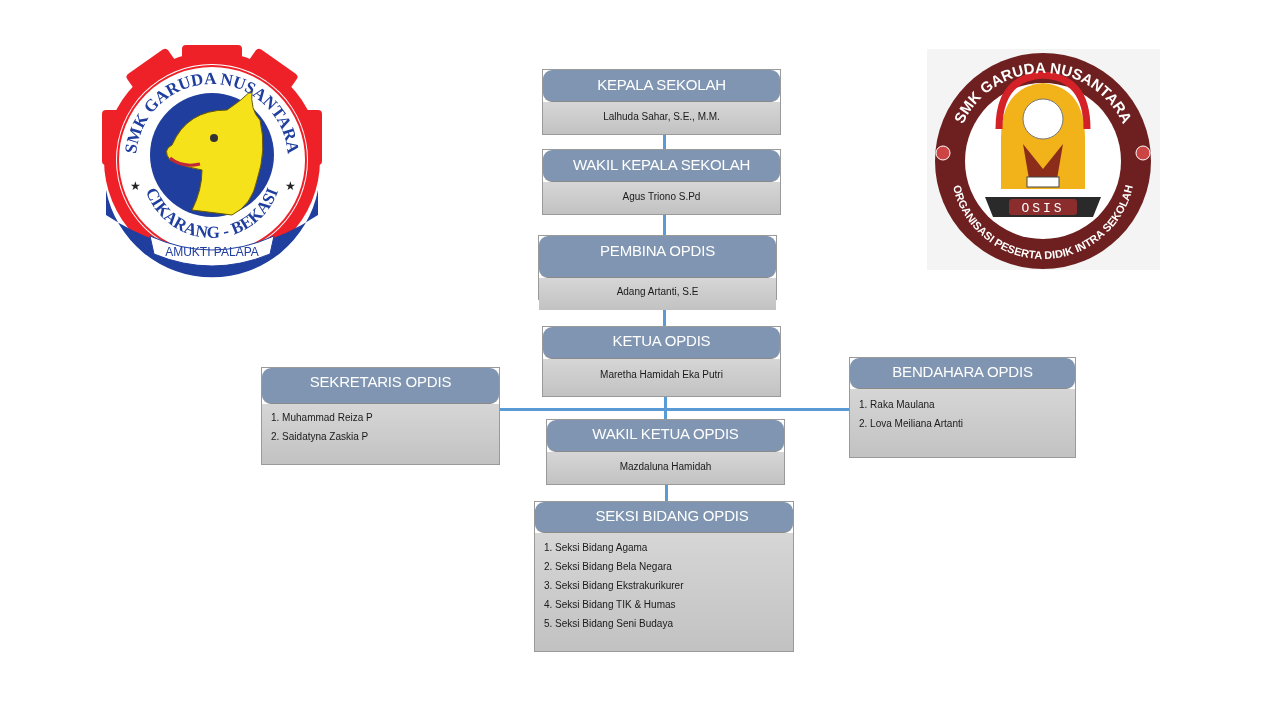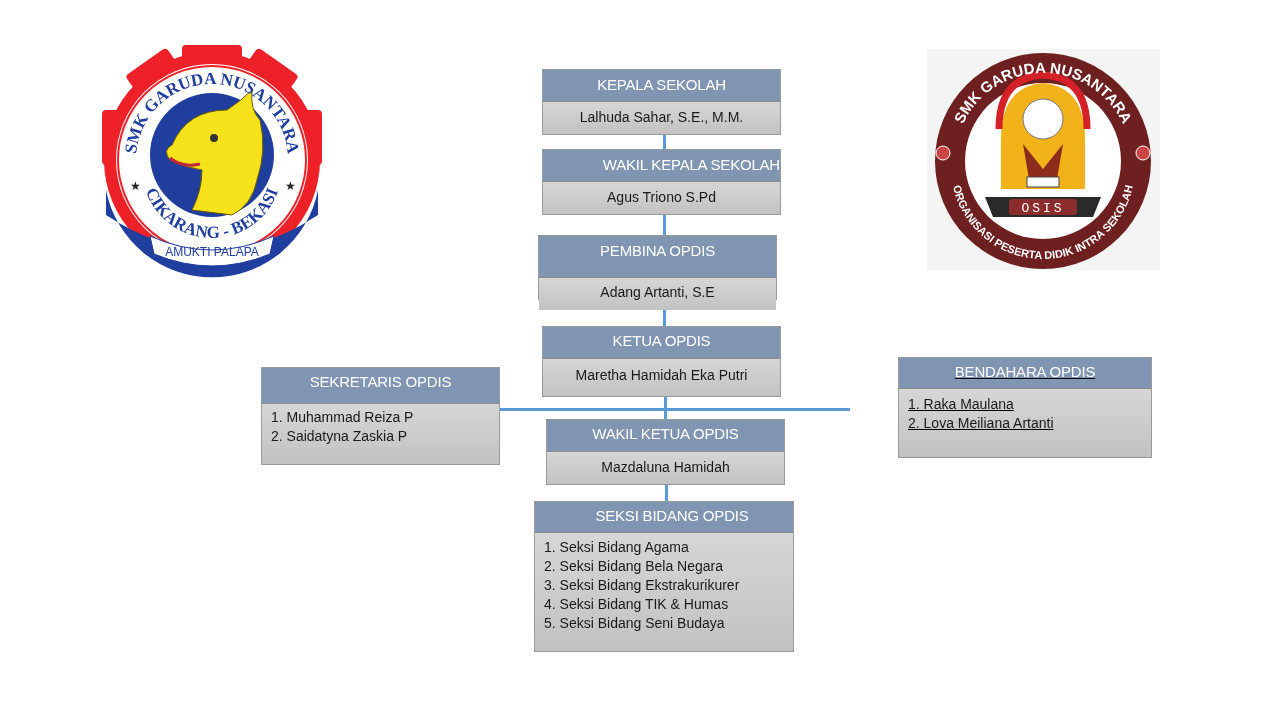--- a/index.html
+++ b/index.html
@@ -1,21 +1,21 @@
 <!DOCTYPE html>
 <html><head>
 <meta charset="utf-8">
 <style>
   html, body { margin:0; padding:0; }
   body { width:1280px; height:720px; background:#ffffff; position:relative; overflow:hidden;
          font-family:"Liberation Sans", sans-serif; }
   .box { position:absolute; border:1px solid #9a9a9a; box-sizing:border-box; }
   .hdr { background:#7f95b1; color:#ffffff; font-size:15px; text-align:center; box-sizing:border-box;
-         border-bottom:1px solid #8a8a8a; letter-spacing:-0.2px; }
-  .bdy { background:linear-gradient(#d6d6d6,#c2c2c2); color:#1a1a1a; font-size:14px; box-sizing:border-box; }
+         border-bottom:1px solid #8a8a8a; letter-spacing:-0.2px;border-radius:9px; }
+  .bdy { background:linear-gradient(#d6d6d6,#c2c2c2); color:#1a1a1a; font-size:10px; box-sizing:border-box; }
   .center { text-align:center; }
   .list { padding:4px 0 0 9px; line-height:19px; }
   .line { position:absolute; background:#5b9bd5; }
   .logo { position:absolute; }
   ol { margin:0; padding:0; list-style:none; }
 </style>
 </head>
 <body>
 
 <div class="line" style="left:663px;top:134px;width:3px;height:16px;"></div>
@@ -87,21 +87,21 @@
     </text>
   </svg>
 </div>
 
 <div class="box" style="left:542px;top:69px;width:239px;height:66px;">
   <div class="hdr" style="height:32px;line-height:30px;">KEPALA SEKOLAH</div>
   <div class="bdy center" style="height:32px;line-height:30px;">Lalhuda Sahar, S.E., M.M.</div>
 </div>
 
 <div class="box" style="left:542px;top:149px;width:239px;height:66px;">
-  <div class="hdr" style="height:32px;line-height:30px;text-align:right;">WAKIL KEPALA SEKOLAH</div>
+  <div class="hdr" style="height:32px;line-height:30px;">WAKIL KEPALA SEKOLAH</div>
   <div class="bdy center" style="height:32px;line-height:30px;">Agus Triono S.Pd</div>
 </div>
 
 <div class="box" style="left:538px;top:235px;width:239px;height:65px;">
   <div class="hdr" style="height:42px;line-height:29px;">PEMBINA OPDIS</div>
   <div class="bdy center" style="height:32px;line-height:28px;">Adang Artanti,  S.E</div>
 </div>
 
 <div class="box" style="left:542px;top:326px;width:239px;height:71px;">
   <div class="hdr" style="height:32px;line-height:28px;">KETUA OPDIS</div>
@@ -111,21 +111,21 @@
 <div class="box" style="left:261px;top:367px;width:239px;height:98px;">
   <div class="hdr" style="height:36px;line-height:28px;">SEKRETARIS OPDIS</div>
   <div class="bdy list" style="height:60px;">
     <ol>
       <li>1. Muhammad Reiza P</li>
       <li>2. Saidatyna Zaskia P</li>
     </ol>
   </div>
 </div>
 
-<div class="box" style="left:898px;top:357px;width:254px;height:101px;text-decoration:underline;">
+<div class="box" style="left:849px;top:357px;width:227px;height:101px;">
   <div class="hdr" style="height:31px;line-height:28px;">BENDAHARA OPDIS</div>
   <div class="bdy list" style="height:68px;padding-top:6px;">
     <ol>
       <li>1. Raka Maulana</li>
       <li>2. Lova Meiliana Artanti</li>
     </ol>
   </div>
 </div>
 
 <div class="box" style="left:546px;top:419px;width:239px;height:66px;">

